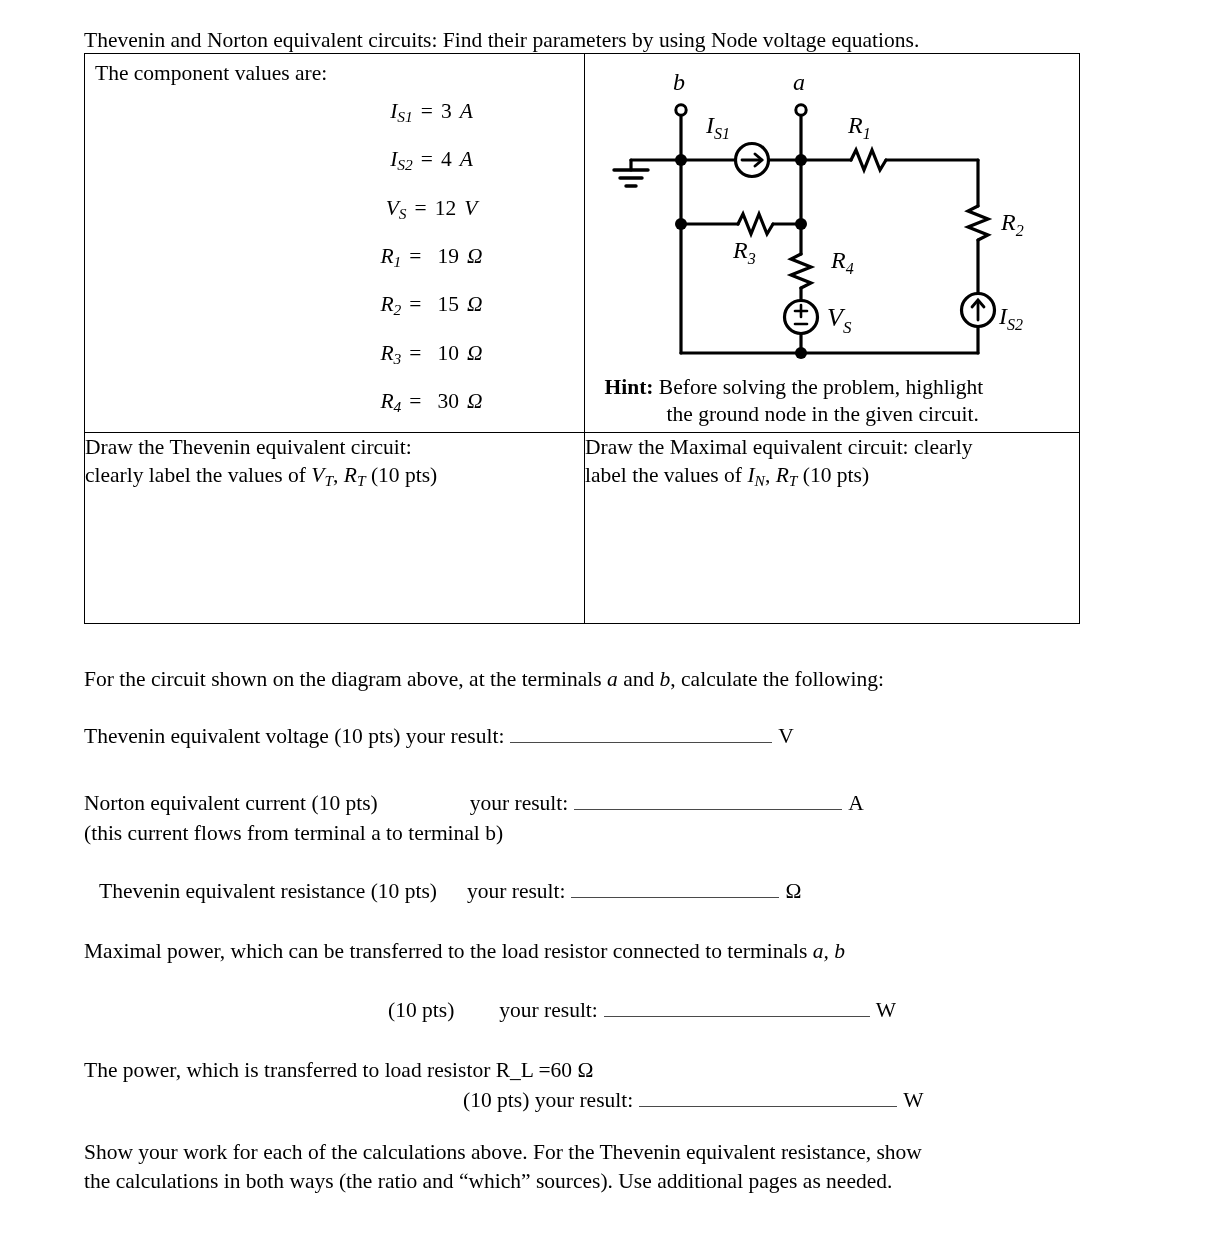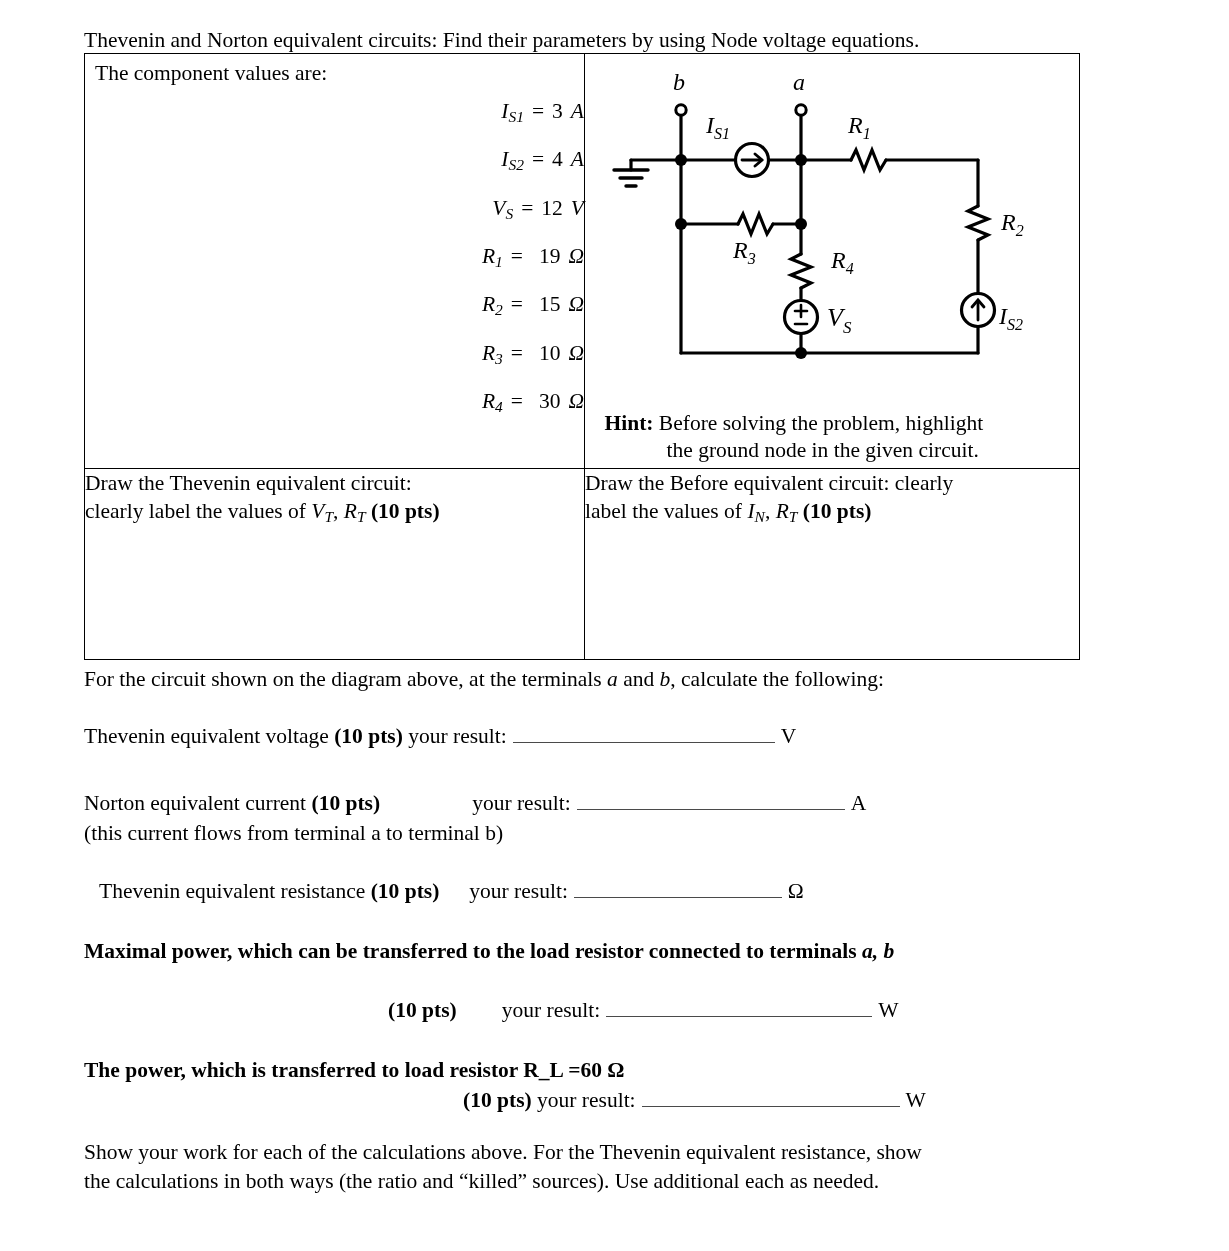--- a/index.html
+++ b/index.html
@@ -58,21 +58,21 @@
     padding: 7px 0 0 10px;
   }
   .values-list {
     margin: 4px 0 0 0;
     padding: 0;
     list-style: none;
   }
   .values-list li {
     font-size: 21.5px;
     line-height: 42px;
-    text-align: right;
+    text-align: center;
     padding-left: 194px;
     white-space: nowrap;
   }
   .mvar {
     font-family: "Liberation Serif", serif;
     font-style: italic;
   }
   .msub {
     font-size: 0.72em;
     vertical-align: -0.28em;
@@ -90,21 +90,20 @@
   .circuit-svg {
     position: absolute;
     left: 8px;
     top: 4px;
   }
   .hint {
     font-size: 21.5px;
     line-height: 27px;
     padding: 0 8px 4px 8px;
     text-align: center;
-    margin-top: 36px;
   }
   .hint-inner {
     display: inline-block;
     text-align: left;
     width: 455px;
     text-indent: 0;
   }
   .hint b { font-weight: bold; }
 
   
@@ -130,21 +129,21 @@
     width: 1010px;
     white-space: nowrap;
   }
   .blank {
     display: inline-block;
     border-bottom: 1.7px solid #4a4a4a;
     vertical-align: baseline;
     height: 19px;
     margin: 0 6px 0 6px;
   }
-  .bold { font-weight: bold; }
+  .bold { font-weight: normal; }
   .ital { font-style: italic; }
 
   .closing {
     position: absolute;
     left: 84px;
     top: 1138px;
     width: 1000px;
     font-size: 21.5px;
     line-height: 29px;
   }
@@ -295,21 +294,21 @@
           </div>
         </td>
       </tr>
 
       <tr>
         <td class="cell-left draw-cell">
           <span>Draw the Thevenin equivalent circuit:</span><br>
           <span>clearly label the values of </span><span class="mvar">V</span><span class="msub">T</span><span>, </span><span class="mvar">R</span><span class="msub">T</span><span class="bold"> (10 pts)</span>
         </td>
         <td class="cell-right draw-cell">
-          <span>Draw the Before equivalent circuit: clearly</span><br>
+          <span>Draw the Maximal equivalent circuit: clearly</span><br>
           <span>label the values of </span><span class="mvar">I</span><span class="msub">N</span><span>, </span><span class="mvar">R</span><span class="msub">T</span><span class="bold"> (10 pts)</span>
         </td>
       </tr>
     </tbody>
   </table>
 
   <div class="prompts">
 
     <div class="prompt-row" style="top:0px;">
       <span>For the circuit shown on the diagram above, at the terminals </span><span class="ital">a</span><span> and </span><span class="ital">b</span><span>, calculate the following:</span>
@@ -343,16 +342,16 @@
       <span>The power, which is transferred to load resistor R_L =60 Ω</span>
     </div>
 
     <div class="prompt-row" style="top:421px;">
       <span style="display:inline-block;width:379px;"></span><span class="bold">(10 pts)</span><span> your result:</span><span class="blank" style="width:258px;"></span><span>W</span>
     </div>
   </div>
 
   <div class="closing">
     <div>Show your work for each of the calculations above. For the Thevenin equivalent resistance, show</div>
-    <div>the calculations in both ways (the ratio and “killed” sources). Use additional each as needed.</div>
+    <div>the calculations in both ways (the ratio and “which” sources). Use additional pages as needed.</div>
   </div>
 
 </div>
 
 </body></html>

